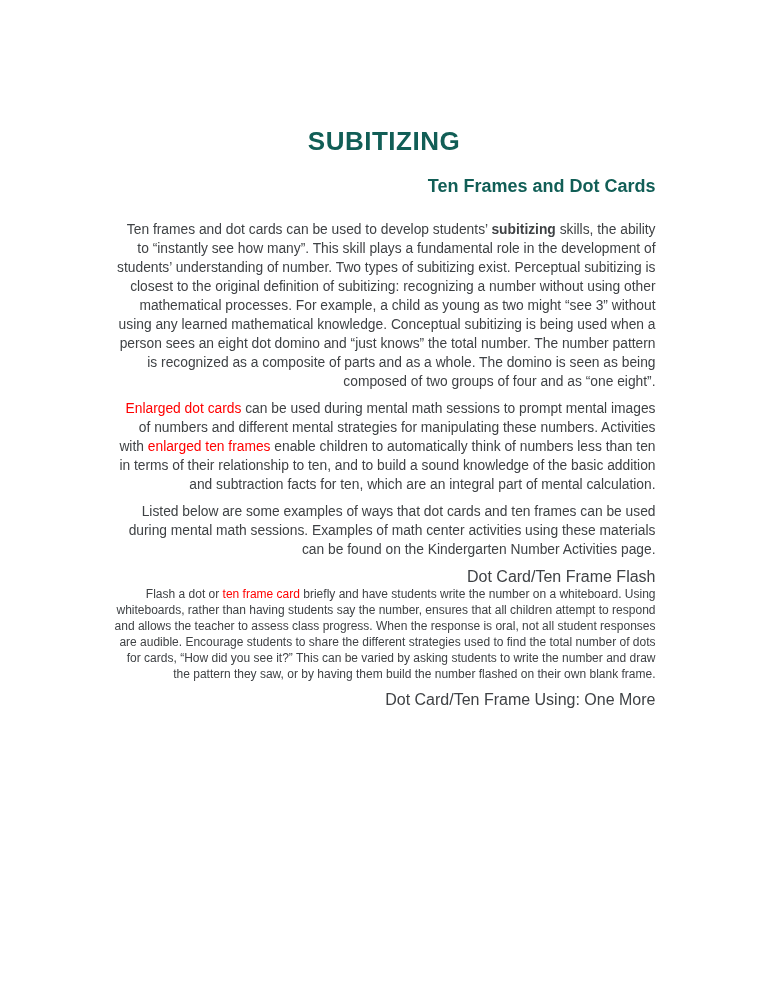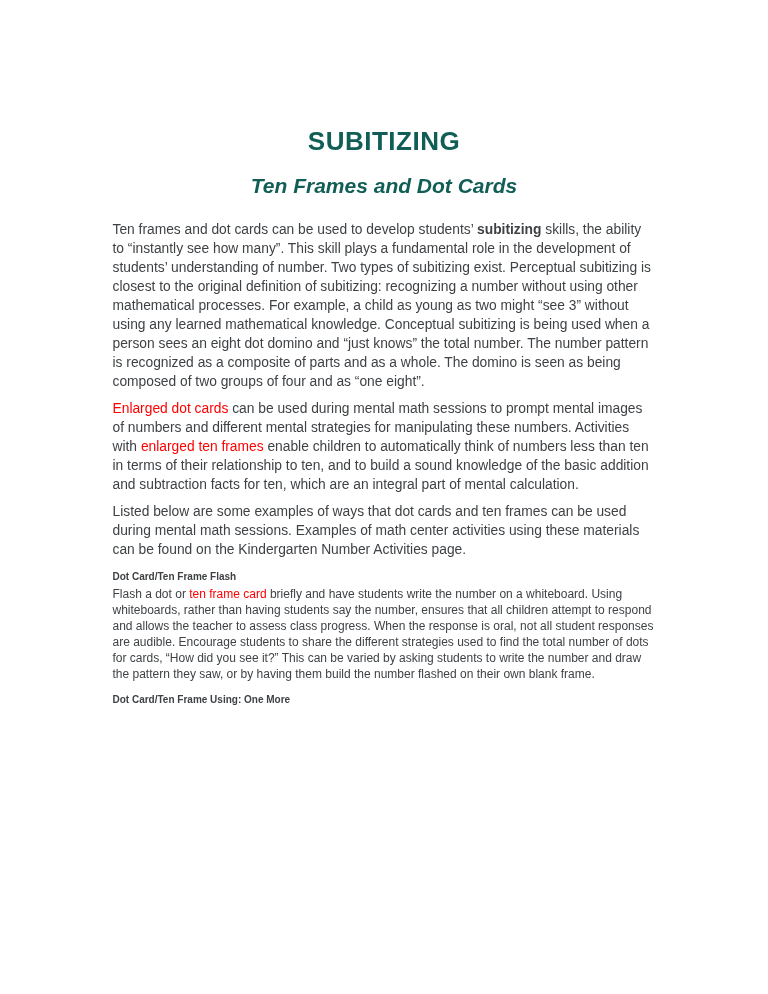--- a/index.html
+++ b/index.html
@@ -22,38 +22,38 @@
     margin: 126px 0 0 0;
     text-align: center;
     font-size: 26px;
     line-height: 30px;
     font-weight: bold;
     letter-spacing: 0.5px;
     color: var(--accent-teal, #115e56);
   }
   .subtitle {
     margin: 19px 0 0 0;
-    text-align: center;
-    font-size: 21px;
+    text-align: right;
+    font-size: 18px;
     line-height: 22px;
     font-weight: bold;
     color: var(--accent-teal, #115e56);
-    font-style: italic;
   }
   .para {
     margin: 8px 0 0 0;
     font-size: 13.8px;
     line-height: 19px;
+    text-align: right;
   }
   .para.first {
     margin-top: 23px;
   }
   .sec-heading {
-    font-weight: bold;
-    font-size: 10px;
+    font-weight: normal;
+    font-size: 16px;
     line-height: 19px;
   }
   .sec-body {
     margin: 0;
     font-size: 12px;
     line-height: 16px;
   }
   .seg-bold { font-weight: bold; }
   .seg-red  { font-weight: normal; color: var(--accent-red, #ff0000); }
 </style>

